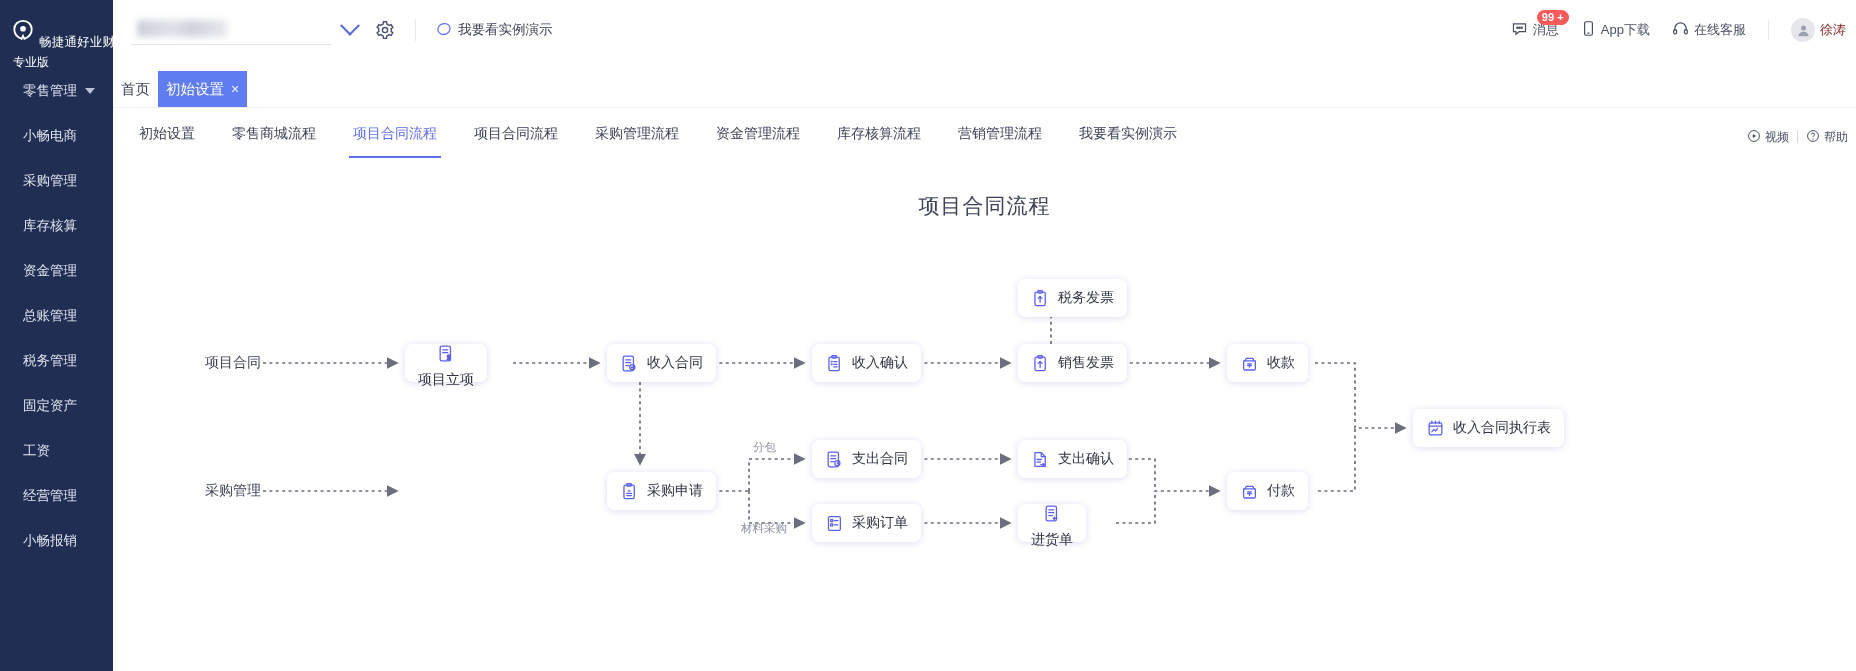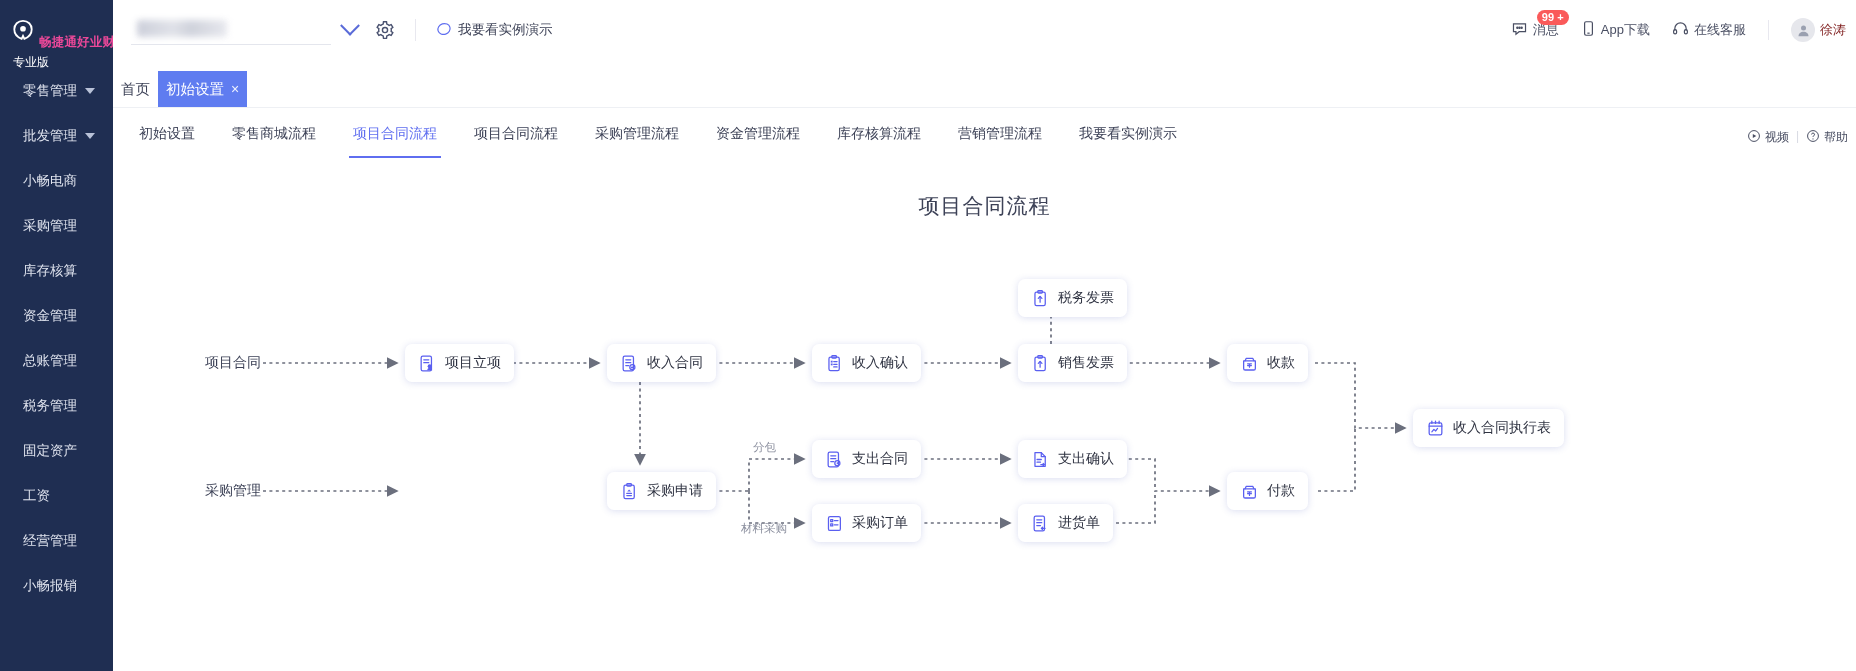--- a/index.html
+++ b/index.html
@@ -18,22 +18,22 @@
   }
   .logo-box {
     height: 60px; padding: 9px 0 0 12px; position: relative;
   }
   .logo-row { display: flex; align-items: center; gap: 5px; }
   .logo-mark {
     width: 22px; height: 22px; flex: none;
     display: flex; align-items: center; justify-content: center;
   }
   .logo-text {
-    color: #ec4899; font-size: 12.5px; letter-spacing: .2px;
-    white-space: nowrap; font-weight: 700; margin-top: 25px;
+    color: #ffffff; font-size: 12.5px; letter-spacing: .2px;
+    white-space: nowrap; font-weight: 400; margin-top: 25px;
   }
   .logo-sub {
     color: #ffffff; font-size: 12px; margin-top: 3px; padding-left: 1px; font-weight: 500;
   }
   .side-menu { margin-top: 8px; }
   .side-item {
     height: 45px; display: flex; align-items: center;
     padding-left: 23px; color: #dfe3ee; font-size: 13.5px;
     cursor: pointer; white-space: nowrap;
   }
@@ -165,24 +165,20 @@
             <circle cx="12" cy="10.6" r="3.1" fill="#ffffff"></circle>
           </svg>
         </span>
         <span class="logo-text">畅捷通好业财</span>
       </div>
       <div class="logo-sub">专业版</div>
     </div>
     <div class="side-menu" id="side-menu">
         <div class="side-item">
           <span>零售管理</span>
-          <span class="caret"></span>
-        </div>
-        <div class="side-item">
-          <span>批发管理</span>
           <span class="caret"></span>
         </div>
         <div class="side-item">
           <span>小畅电商</span>
         </div>
         <div class="side-item">
           <span>采购管理</span>
         </div>
         <div class="side-item">
           <span>库存核算</span>
@@ -367,21 +363,21 @@
       </svg>
       <div id="row-labels">
           <div class="rowlabel" style="left: 92px; top: 188px;">项目合同</div>
           <div class="rowlabel" style="left: 92px; top: 316px;">采购管理</div>
         </div>
       <div id="edge-labels">
           <div class="edgelabel" style="left: 640px; top: 274px;">分包</div>
           <div class="edgelabel" style="left: 628px; top: 355px;">材料采购</div>
         </div>
       <div id="flow-nodes">
-          <div class="node" style="left: 292px; top: 178px;">
+          <div class="node" style="left: 292px; top: 178px; flex-direction: column;">
             <span class="nico"><svg width="19" height="19" viewBox="0 0 24 24" fill="none" stroke="#5a5ff0" stroke-width="1.6" stroke-linecap="round" stroke-linejoin="round">
                 <rect x="4" y="2.8" width="13" height="18.4" rx="2"></rect>
                 <line x1="7.3" y1="7.4" x2="13.6" y2="7.4"></line>
                 <line x1="7.3" y1="11" x2="13.6" y2="11"></line>
                 <circle cx="14.8" cy="15.6" r="2.6" fill="#5a5ff0" stroke="none"></circle>
                 <path d="M11.6 20.4c.4-1.9 1.7-3 3.2-3s2.8 1.1 3.2 3z" fill="#5a5ff0" stroke="none"></path>
               </svg></span>
             <span>项目立项</span>
           </div>
           <div class="node" style="left: 494px; top: 178px;">
@@ -478,21 +474,21 @@
           <div class="node" style="left: 699px; top: 338px;">
             <span class="nico"><svg width="19" height="19" viewBox="0 0 24 24" fill="none" stroke="#5a5ff0" stroke-width="1.6" stroke-linecap="round" stroke-linejoin="round">
                 <rect x="4.4" y="3.2" width="15" height="17.6" rx="2"></rect>
                 <rect x="7.2" y="7" width="2.6" height="2.6"></rect>
                 <rect x="7.2" y="12.4" width="2.6" height="2.6"></rect>
                 <line x1="11.8" y1="8.3" x2="16.4" y2="8.3"></line>
                 <line x1="11.8" y1="13.7" x2="16.4" y2="13.7"></line>
               </svg></span>
             <span>采购订单</span>
           </div>
-          <div class="node" style="left: 905px; top: 338px;">
+          <div class="node" style="left: 905px; top: 338px; flex-direction: column;">
             <span class="nico"><svg width="19" height="19" viewBox="0 0 24 24" fill="none" stroke="#5a5ff0" stroke-width="1.6" stroke-linecap="round" stroke-linejoin="round">
                 <rect x="4" y="2.8" width="13" height="18.4" rx="2"></rect>
                 <line x1="7.3" y1="7.4" x2="13.6" y2="7.4"></line>
                 <line x1="7.3" y1="11" x2="13.6" y2="11"></line>
                 <line x1="7.3" y1="14.6" x2="12" y2="14.6"></line>
                 <path d="M17.6 18.2h-4.4M14.6 16.7l-1.6 1.5 1.6 1.5"></path>
               </svg></span>
             <span>进货单</span>
           </div>
           <div class="node" style="left: 1114px; top: 306px;">

